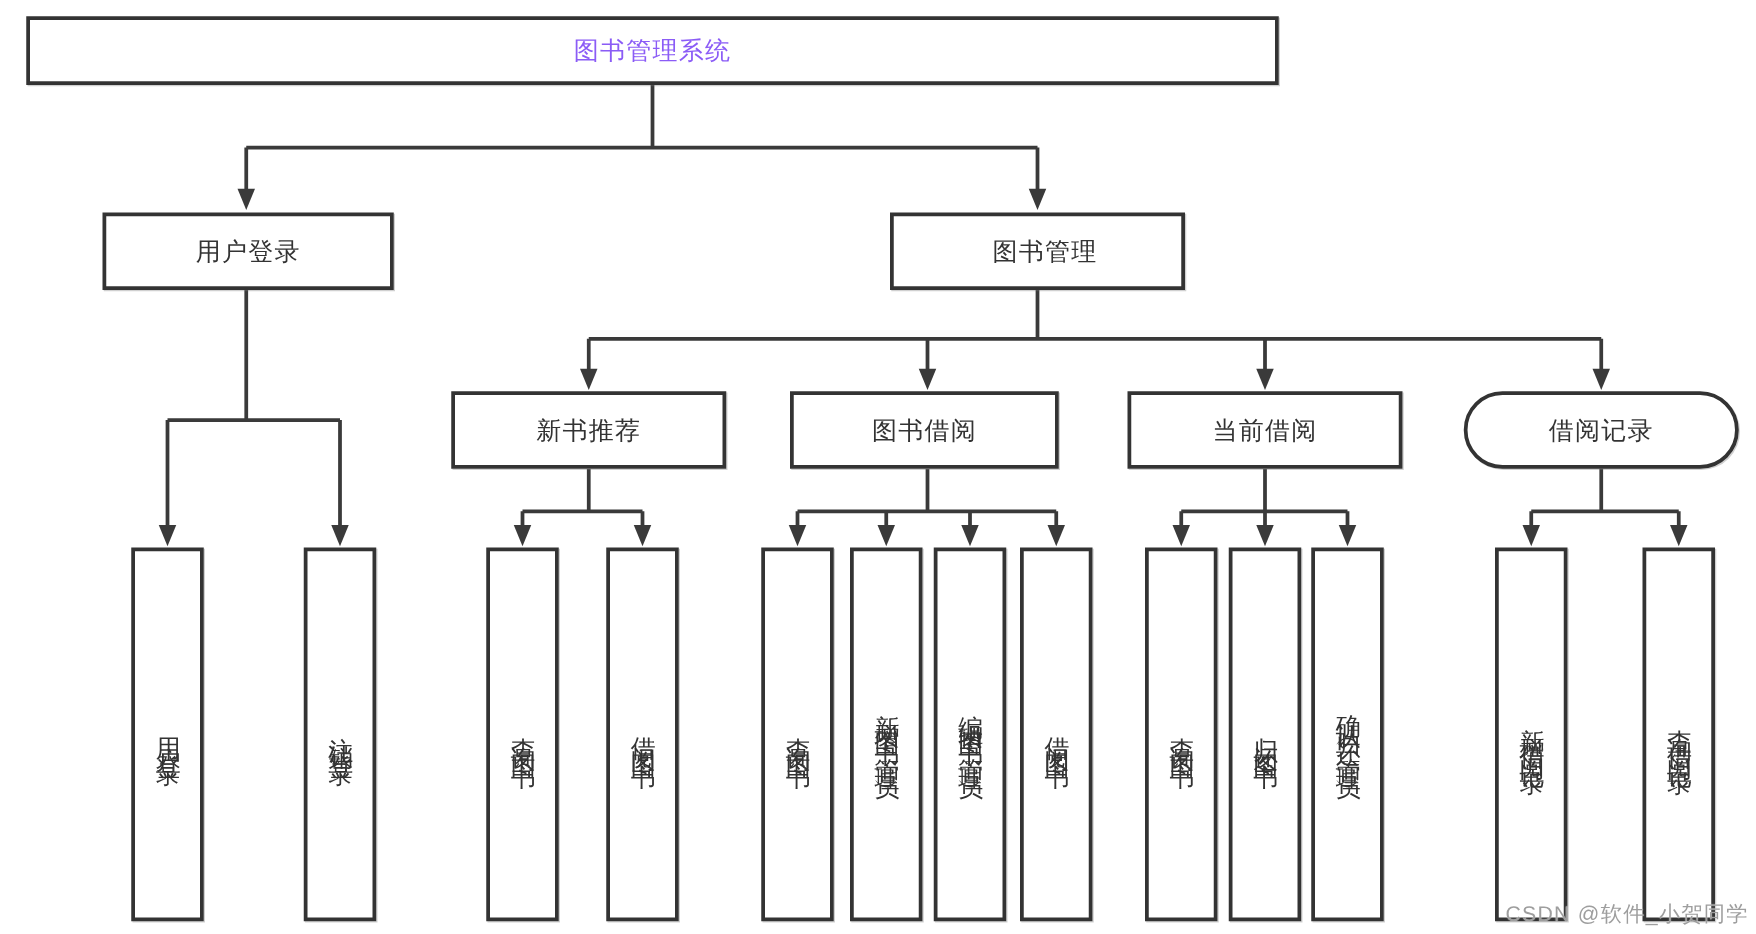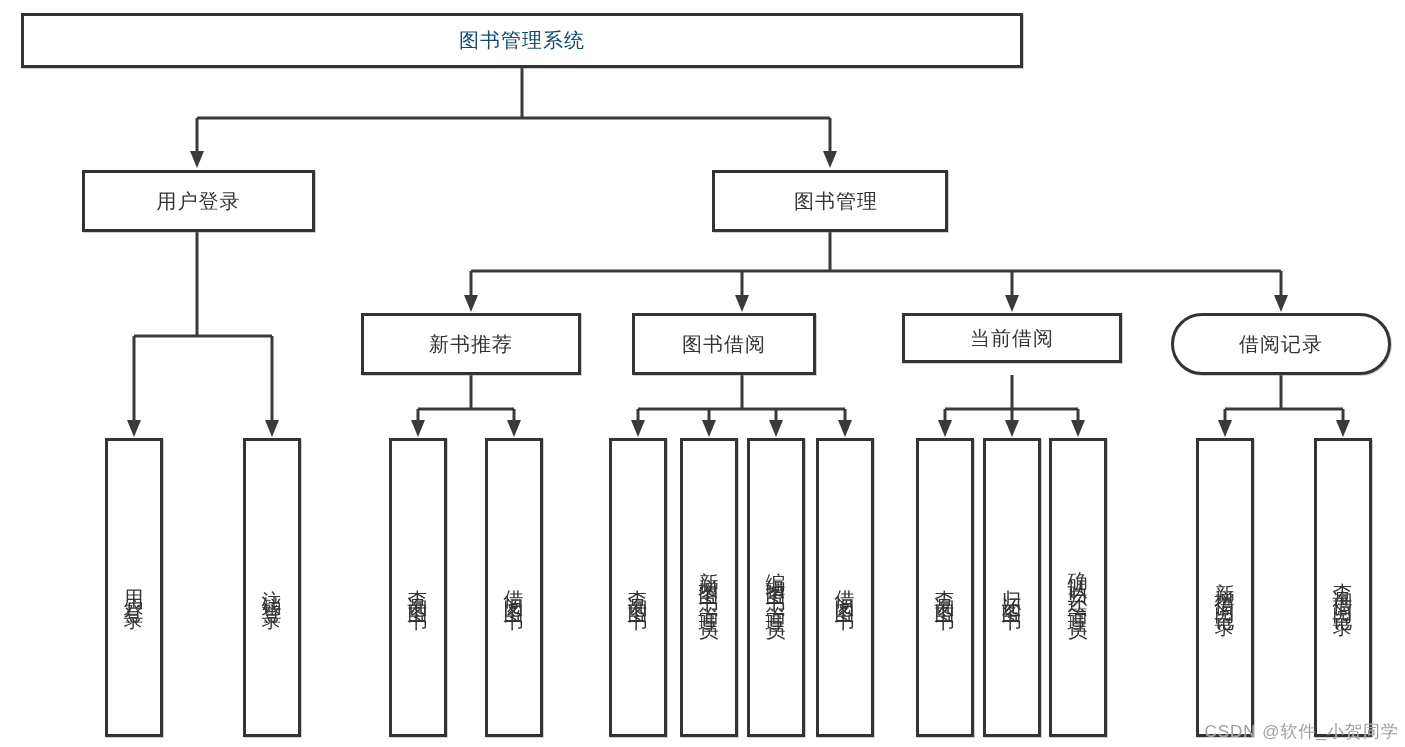--- a/index.html
+++ b/index.html
@@ -93,28 +93,28 @@
       <polygon points="769,420 783,420 776,437"></polygon>
       <polygon points="838,420 852,420 845,437"></polygon>
       <polygon points="938,420 952,420 945,437"></polygon>
       <polygon points="1005,420 1019,420 1012,437"></polygon>
       <polygon points="1071,420 1085,420 1078,437"></polygon>
       <polygon points="1218,420 1232,420 1225,437"></polygon>
       <polygon points="1336,420 1350,420 1343,437"></polygon>
     </g>
   </svg>
 
-  <div class="node" style="left: 21px; top: 13px; width: 1002px; height: 55px; border-color: rgb(51, 51, 51); color: #0c4a6e; background: rgb(255, 255, 255);">图书管理系统</div>
+  <div class="node" style="left: 21px; top: 13px; width: 1002px; height: 55px; border-color: rgb(51, 51, 51); color: #8b5cf6; background: rgb(255, 255, 255);">图书管理系统</div>
 
   <div class="node" style="left: 82px; top: 170px; width: 233px; height: 62px; border-color: rgb(51, 51, 51); color: rgb(51, 51, 51); background: rgb(255, 255, 255);">用户登录</div>
   <div class="node" style="left: 712px; top: 170px; width: 236px; height: 62px; border-color: rgb(51, 51, 51); color: rgb(51, 51, 51); background: rgb(255, 255, 255); padding-left: 12px;">图书管理</div>
 
   <div class="node" style="left: 361px; top: 313px; width: 220px; height: 62px; border-color: rgb(51, 51, 51); color: rgb(51, 51, 51); background: rgb(255, 255, 255); text-align: right;">新书推荐</div>
-  <div class="node" style="left: 632px; top: 313px; width: 184px; height: 62px; border-color: rgb(51, 51, 51); color: rgb(51, 51, 51); background: rgb(255, 255, 255);">图书借阅</div>
-  <div class="node" style="left: 902px; top: 313px; width: 220px; height: 50px; border-color: rgb(51, 51, 51); color: rgb(51, 51, 51); background: rgb(255, 255, 255);">当前借阅</div>
+  <div class="node" style="left: 632px; top: 313px; width: 215px; height: 62px; border-color: rgb(51, 51, 51); color: rgb(51, 51, 51); background: rgb(255, 255, 255);">图书借阅</div>
+  <div class="node" style="left: 902px; top: 313px; width: 220px; height: 62px; border-color: rgb(51, 51, 51); color: rgb(51, 51, 51); background: rgb(255, 255, 255);">当前借阅</div>
   <div class="node" style="left: 1171px; top: 313px; width: 220px; height: 62px; border-color: rgb(51, 51, 51); color: rgb(51, 51, 51); background: rgb(255, 255, 255); border-radius: 31px;">借阅记录</div>
 
   <div class="node leaf" style="left: 105px; top: 438px; width: 58px; height: 299px; border-color: rgb(51, 51, 51); color: rgb(51, 51, 51); background: rgb(255, 255, 255);">用户登录</div>
   <div class="node leaf" style="left: 243px; top: 438px; width: 58px; height: 299px; border-color: rgb(51, 51, 51); color: rgb(51, 51, 51); background: rgb(255, 255, 255);">注销登录</div>
 
   <div class="node leaf" style="left: 389px; top: 438px; width: 58px; height: 299px; border-color: rgb(51, 51, 51); color: rgb(51, 51, 51); background: rgb(255, 255, 255);">查询图书</div>
   <div class="node leaf" style="left: 485px; top: 438px; width: 58px; height: 299px; border-color: rgb(51, 51, 51); color: rgb(51, 51, 51); background: rgb(255, 255, 255);">借阅图书</div>
 
   <div class="node leaf" style="left: 609px; top: 438px; width: 58px; height: 299px; border-color: rgb(51, 51, 51); color: rgb(51, 51, 51); background: rgb(255, 255, 255);">查询图书</div>
   <div class="node leaf" style="left: 680px; top: 438px; width: 58px; height: 299px; border-color: rgb(51, 51, 51); color: rgb(51, 51, 51); background: rgb(255, 255, 255);">新增图书（管理员）</div>

